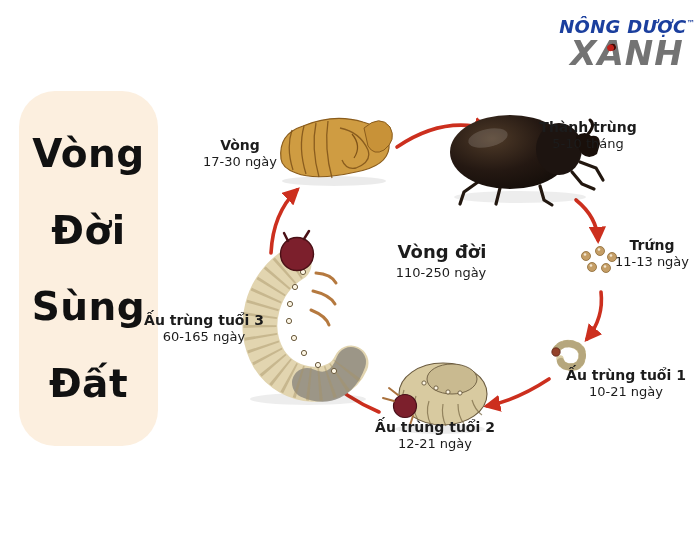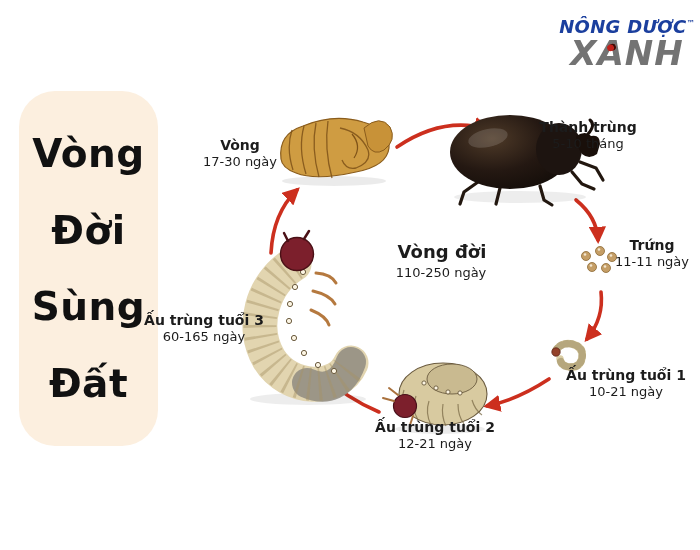--- a/index.html
+++ b/index.html
@@ -180,21 +180,21 @@
   <div class="stage" style="left:240px;top:136px;">
     <div class="nm">Vòng</div>
     <div class="du">17-30 ngày</div>
   </div>
   <div class="stage" style="left:588px;top:103px;margin-top:15px;">
     <div class="nm">Thành trùng</div>
     <div class="du">5-10 tháng</div>
   </div>
   <div class="stage" style="left:652px;top:236px;">
     <div class="nm">Trứng</div>
-    <div class="du">11-11 ngày</div>
+    <div class="du">11-13 ngày</div>
   </div>
   <div class="stage" style="left:626px;top:366px;">
     <div class="nm">Ấu trùng tuổi 1</div>
     <div class="du">10-21 ngày</div>
   </div>
   <div class="stage" style="left:435px;top:418px;">
     <div class="nm">Ấu trùng tuổi 2</div>
     <div class="du">12-21 ngày</div>
   </div>
   <div class="stage" style="left:204px;top:311px;">

